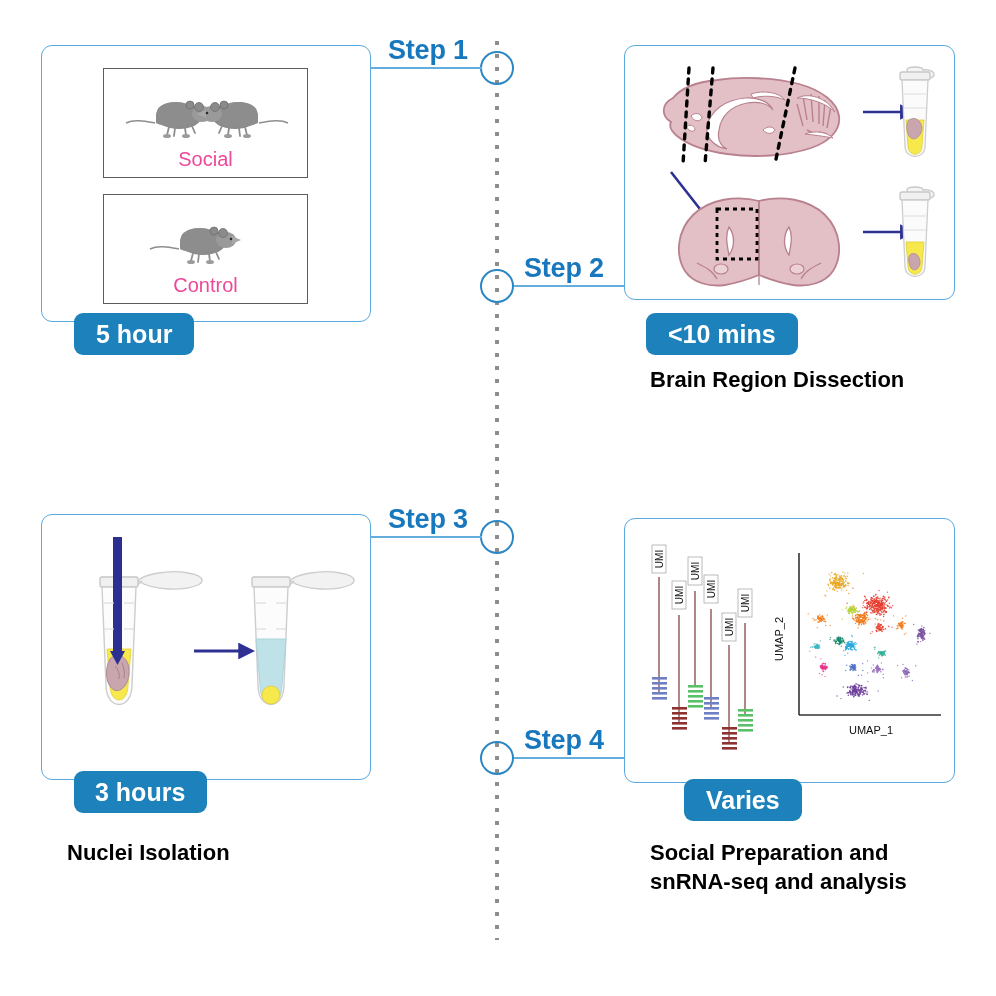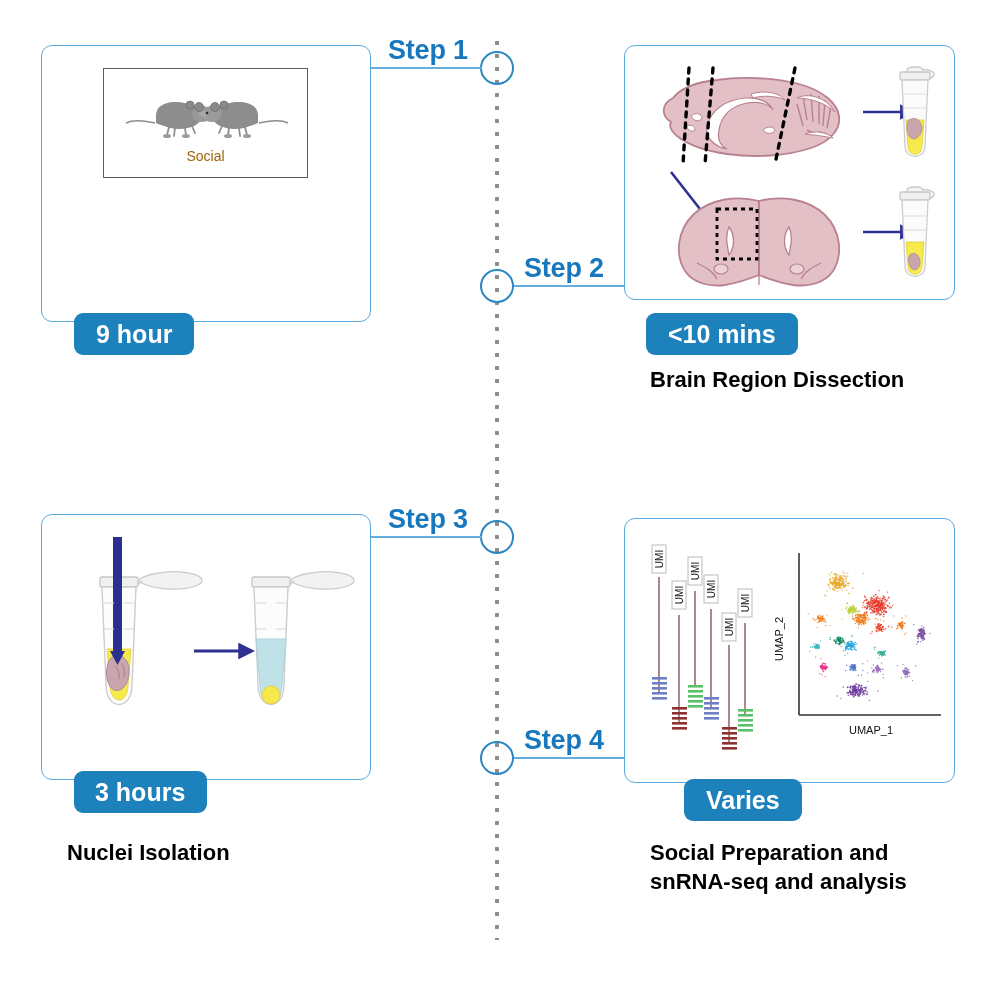--- a/index.html
+++ b/index.html
@@ -97,22 +97,22 @@
     position: absolute;
     border: 1.6px solid #5c5c5c;
     background: #ffffff;
     box-sizing: border-box;
   }
   .arena-label {
     position: absolute;
     left: 0;
     right: 0;
     text-align: center;
-    font-size: 14px;
-    color: #a16207;
+    font-size: 20px;
+    color: #ec4899;
     font-weight: normal;
   }
 
   svg { display: block; }
   .abs { position: absolute; }
 </style>
 </head>
 <body>
 
 <div id="stage">
@@ -165,23 +165,40 @@
           <circle cx="68" cy="22" r="4" fill="#8a8a8a" stroke="#6f6f6f" stroke-width="0.8"></circle>
           <circle cx="85" cy="30" r="1.3" fill="#2b2b2b"></circle>
           <path d="M47 44 L45 52 M53 45 L52 53 M63 45 L64 52 M70 43 L73 50" stroke="#8e8e8e" stroke-width="1.8" fill="none" stroke-linecap="round"></path>
           <ellipse cx="45" cy="53" rx="4" ry="2" fill="#9c9c9c"></ellipse>
           <ellipse cx="64" cy="53" rx="4" ry="2" fill="#9c9c9c"></ellipse>
         </g>
       </svg>
       <div class="arena-label" style="top:79px;">Social</div>
     </div>
 
+    <div class="arena" style="left:61px; top:148px; width:205px; height:110px;">
+      <svg class="abs" style="left:42px; top:14px;" width="110" height="62" viewBox="0 0 110 62">
+        <path d="M33 40 C22 38 12 36 4 40" stroke="#8e8e8e" stroke-width="1.6" fill="none"></path>
+        <ellipse cx="57" cy="33" rx="23" ry="13" fill="#8b8b8b"></ellipse>
+        <ellipse cx="54" cy="29" rx="19" ry="10" fill="#9c9c9c"></ellipse>
+        <path d="M34 33 C34 24 42 19 54 19 C64 19 72 24 74 31 L74 40 C64 45 44 45 34 40 Z" fill="#8d8d8d"></path>
+        <ellipse cx="80" cy="31" rx="10" ry="8" fill="#9a9a9a"></ellipse>
+        <path d="M86 27 L95 31 L86 35 Z" fill="#a8a8a8"></path>
+        <circle cx="77" cy="24" r="4.5" fill="#8a8a8a" stroke="#6f6f6f" stroke-width="0.8"></circle>
+        <circle cx="68" cy="22" r="4" fill="#8a8a8a" stroke="#6f6f6f" stroke-width="0.8"></circle>
+        <circle cx="85" cy="30" r="1.3" fill="#2b2b2b"></circle>
+        <path d="M47 44 L45 52 M53 45 L52 53 M63 45 L64 52 M70 43 L73 50" stroke="#8e8e8e" stroke-width="1.8" fill="none" stroke-linecap="round"></path>
+        <ellipse cx="45" cy="53" rx="4" ry="2" fill="#9c9c9c"></ellipse>
+        <ellipse cx="64" cy="53" rx="4" ry="2" fill="#9c9c9c"></ellipse>
+      </svg>
+      <div class="arena-label" style="top:79px;">Control</div>
+    </div>
   </div>
 
-  <div class="pill" style="left:74px; top:313px;">9 hour</div>
+  <div class="pill" style="left:74px; top:313px;">5 hour</div>
 
   <div class="card" style="left:624px; top:45px; width:331px; height:255px;">
 
     <svg class="abs" style="left:22px; top:18px;" width="200" height="110" viewBox="0 0 200 110">
       <path d="M24 58 C14 52 14 40 26 34 C34 24 50 18 70 16 C96 12 128 14 152 20
                C174 26 190 38 192 52 C194 66 182 78 164 84 C140 92 108 94 80 90
                C58 87 40 80 30 72 C24 67 22 62 24 58 Z" fill="#e3bfc6" stroke="#b9818f" stroke-width="1.8" stroke-linejoin="round"></path>
       <path d="M60 62 C64 46 78 36 98 34 C112 33 122 38 126 46
                C122 40 112 37 100 39 C84 42 74 52 72 66 C70 76 74 82 80 85
                C68 83 58 74 60 62 Z" fill="#ffffff" stroke="#b9818f" stroke-width="1.2"></path>

